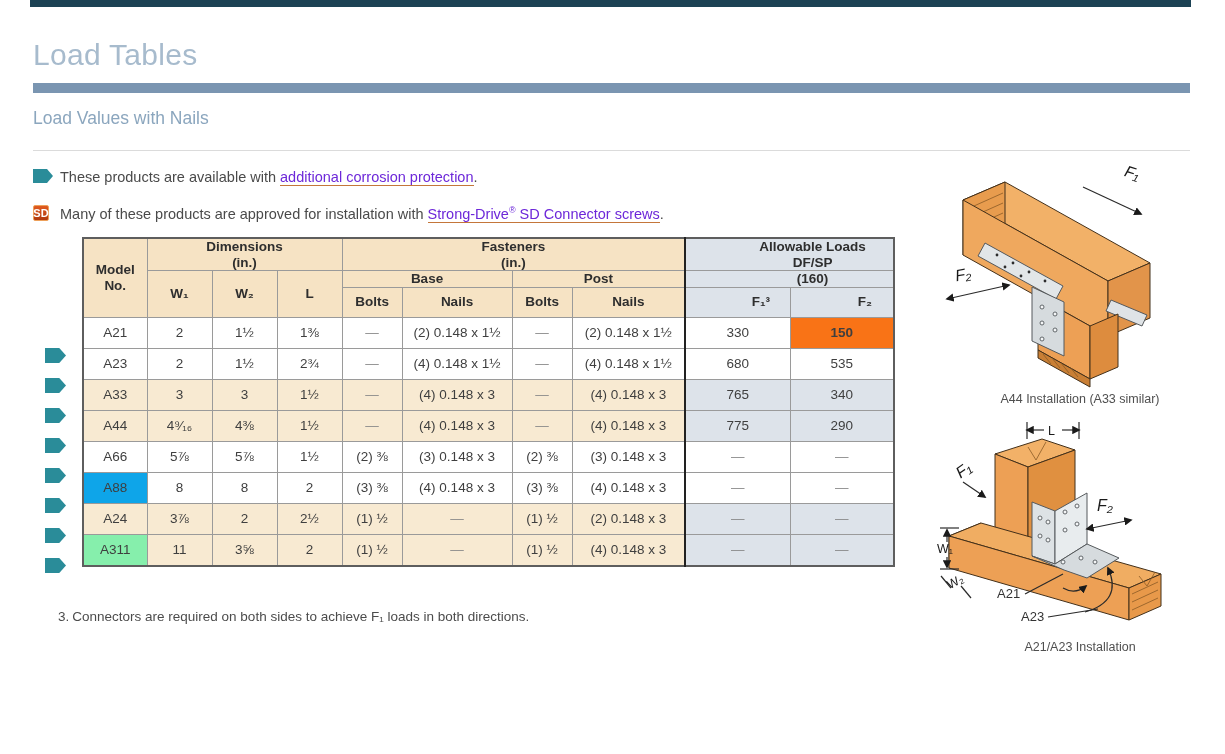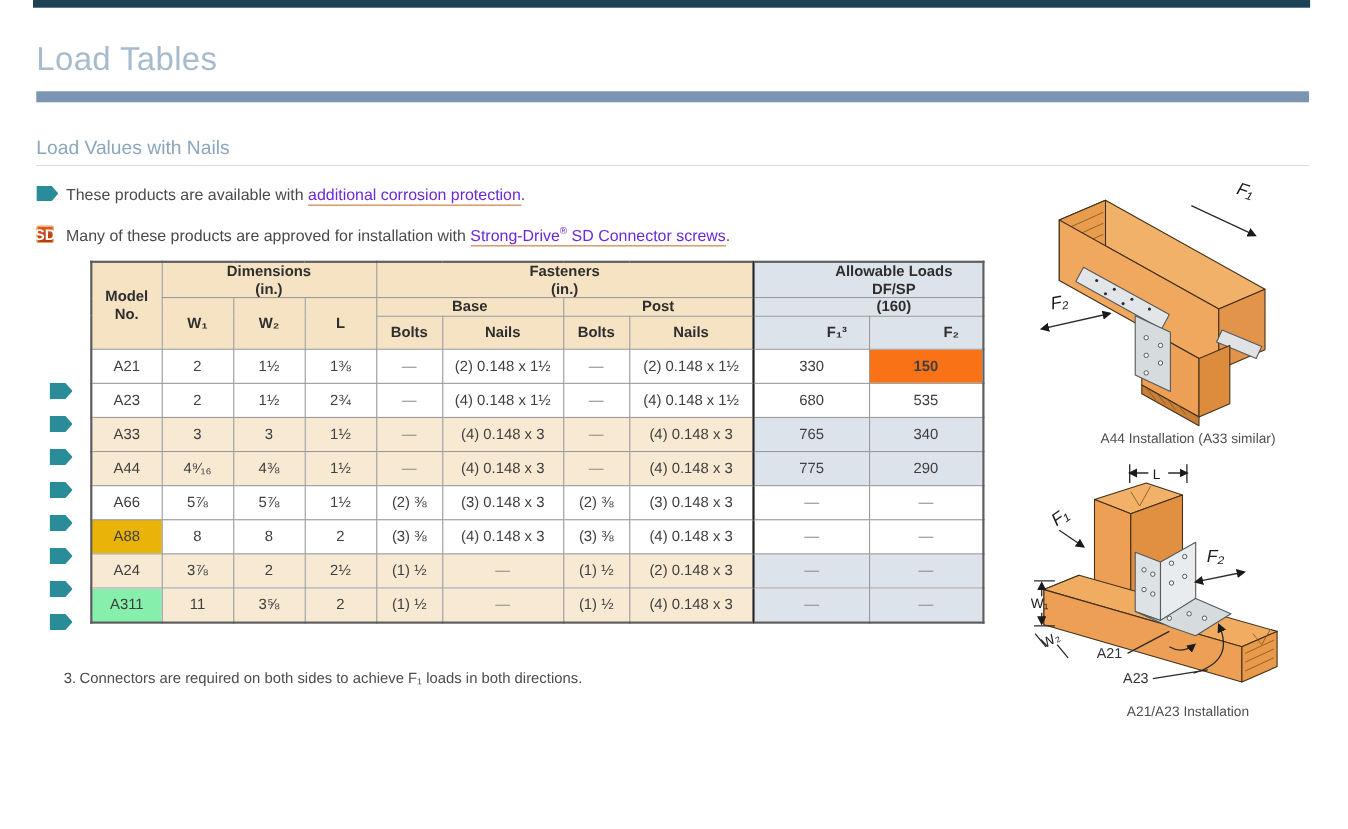--- a/index.html
+++ b/index.html
@@ -4,32 +4,32 @@
 <style>
   html,body{margin:0;padding:0;}
   body{
     width:1225px;height:754px;position:relative;overflow:hidden;background:#ffffff;
     font-family:"Liberation Sans","DejaVu Sans",sans-serif;color:#4a4a4a;
   }
   .abs{position:absolute;}
   .topbar{left:30px;top:0;width:1161px;height:7px;background:#1c4254;}
   .page-title{left:33px;top:38px;font-size:30px;font-weight:300;color:#a7bbcd;letter-spacing:.3px;}
   .title-rule{left:33px;top:83px;width:1157px;height:10px;background:#7a95b1;}
-  .section-title{left:33px;top:124px;font-size:17.5px;font-weight:300;color:#8ba6be;}
+  .section-title{left:33px;top:108px;font-size:17.5px;font-weight:300;color:#8ba6be;}
   .hairline{left:33px;top:150px;width:1157px;height:1px;background:#dbdbdb;}
 
   .notice{left:60px;width:860px;font-size:14.5px;color:#4a4a4a;}
   .notice-1{top:168px;}
   .notice-2{top:205px;}
   .flag-icon{left:33px;width:20px;height:14px;background:#2a8c99;
     clip-path:polygon(0 0,70% 0,100% 50%,70% 100%,0 100%);}
   .flag-1{top:169px;}
   .sd-badge{left:33px;top:205px;width:16px;height:16px;border-radius:2px;
     background:linear-gradient(180deg,#e05a20,#b03a0e);border:1px solid #eda05a;
-    color:#ffffff;font-size:14px;font-weight:bold;display:flex;align-items:center;justify-content:center;box-sizing:border-box;}
+    color:#ffffff;font-size:11px;font-weight:bold;display:flex;align-items:center;justify-content:center;box-sizing:border-box;}
   .doc-link{color:#6d28d9;border-bottom:1px solid #c4763a;cursor:pointer;}
   .doc-link:empty{border:none;}
   sup{font-size:9px;}
 
   .load-table{left:82px;top:237px;border-collapse:collapse;table-layout:fixed;width:811px;
     font-size:13.5px;color:#3f3f3f;}
   .load-table th,.load-table td{border:1px solid #9a9a9a;text-align:center;vertical-align:middle;padding:0 2px;overflow:hidden;}
   .load-table{border:2px solid #5e5e5e;}
   .load-table th{background:#f6e3c4;color:#2e2e2e;font-weight:bold;line-height:1.15;}
   .load-table th.loads{background:#dde3ea;padding-left:48px;}
@@ -179,21 +179,21 @@
         <td style="background: rgb(255, 255, 255);">5⅞</td>
         <td style="background: rgb(255, 255, 255);">1½</td>
         <td style="background: rgb(255, 255, 255);">(2) ⅜</td>
         <td style="background: rgb(255, 255, 255);">(3) 0.148 x 3</td>
         <td style="background: rgb(255, 255, 255);">(2) ⅜</td>
         <td style="background: rgb(255, 255, 255);">(3) 0.148 x 3</td>
         <td class="loads loads-div dash" style="background: rgb(255, 255, 255);">—</td>
         <td class="loads dash" style="background: rgb(255, 255, 255);">—</td>
       </tr>
       <tr>
-        <td style="background: #eab308;">A88</td>
+        <td style="background: #0ea5e9;">A88</td>
         <td style="background: rgb(255, 255, 255);">8</td>
         <td style="background: rgb(255, 255, 255);">8</td>
         <td style="background: rgb(255, 255, 255);">2</td>
         <td style="background: rgb(255, 255, 255);">(3) ⅜</td>
         <td style="background: rgb(255, 255, 255);">(4) 0.148 x 3</td>
         <td style="background: rgb(255, 255, 255);">(3) ⅜</td>
         <td style="background: rgb(255, 255, 255);">(4) 0.148 x 3</td>
         <td class="loads loads-div dash" style="background: rgb(255, 255, 255);">—</td>
         <td class="loads dash" style="background: rgb(255, 255, 255);">—</td>
       </tr>

